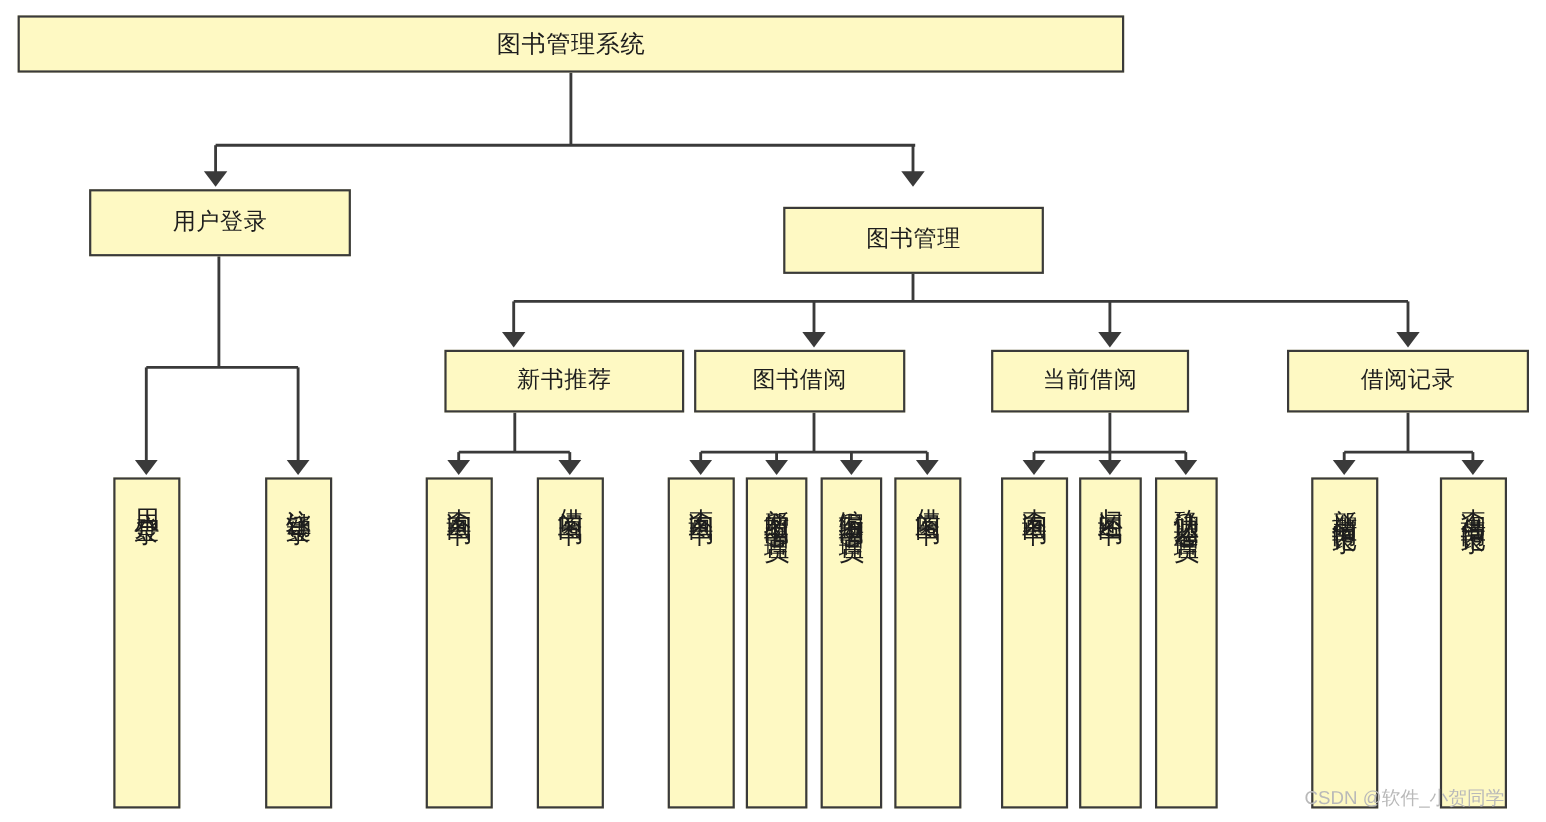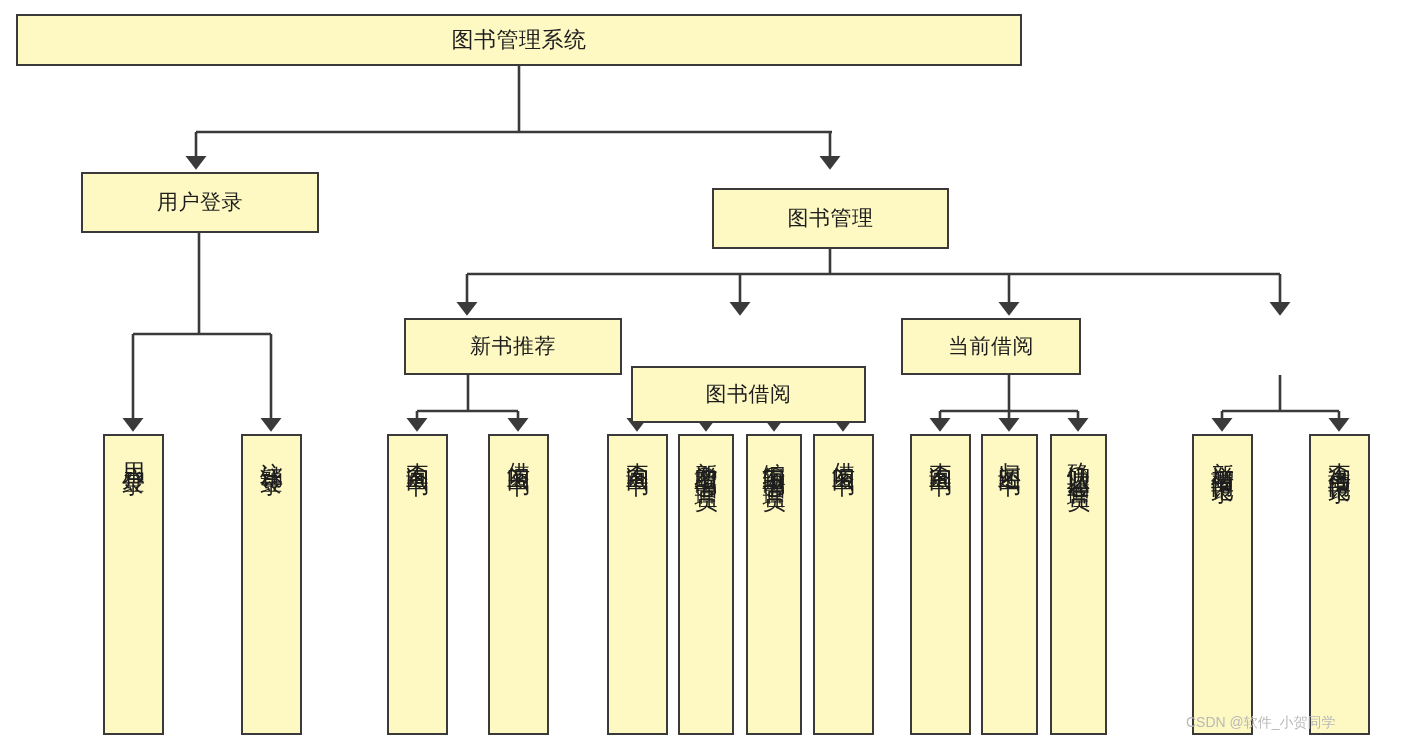--- a/index.html
+++ b/index.html
@@ -51,21 +51,21 @@
     writing-mode:vertical-rl;
     text-orientation:upright;
     font-size:23px;
     line-height:1.0;
     letter-spacing:4px;
     margin:0 auto;
   }
   #watermark{
     position:absolute;
     left:1186px;top:714px;
-    font-size:14px;
+    font-size:17px;
     color:#b9b9b9;
     white-space:nowrap;
     font-family:"Liberation Sans","DejaVu Sans",sans-serif;
   }
 </style>
 </head>
 <body>
 
 <div id="diagram-root">
 
@@ -128,28 +128,31 @@
   </div>
 
   <div class="node horiz" style="left:712px;top:172px;width:237px;height:61px;margin-top:16px;">
     <span class="lbl">图书管理</span>
   </div>
 
   <div class="node horiz" style="left:360px;top:318px;width:218px;height:57px;margin-left:44px;">
     <span class="lbl">新书推荐</span>
   </div>
 
-  <div class="node horiz" style="left:631px;top:318px;width:235px;height:57px;margin-top:48px;">
+  <div class="node horiz" style="left:631px;top:318px;width:192px;height:57px;">
     <span class="lbl">图书借阅</span>
   </div>
 
   <div class="node horiz" style="left:901px;top:318px;width:180px;height:57px;">
     <span class="lbl">当前借阅</span>
   </div>
 
+  <div class="node horiz" style="left:1170px;top:318px;width:220px;height:57px;">
+    <span class="lbl">借阅记录</span>
+  </div>
 
   <div class="node vert" style="left:103px;top:434px;width:61px;height:301px;">
     <span class="lbl">用户登录</span>
   </div>
 
   <div class="node vert" style="left:241px;top:434px;width:61px;height:301px;">
     <span class="lbl">注销登录</span>
   </div>
 
   <div class="node vert" style="left:387px;top:434px;width:61px;height:301px;">

